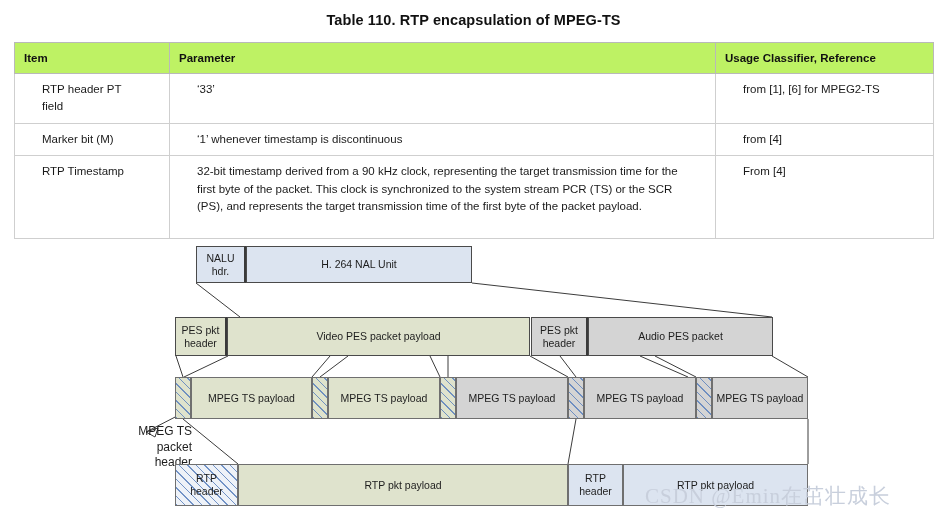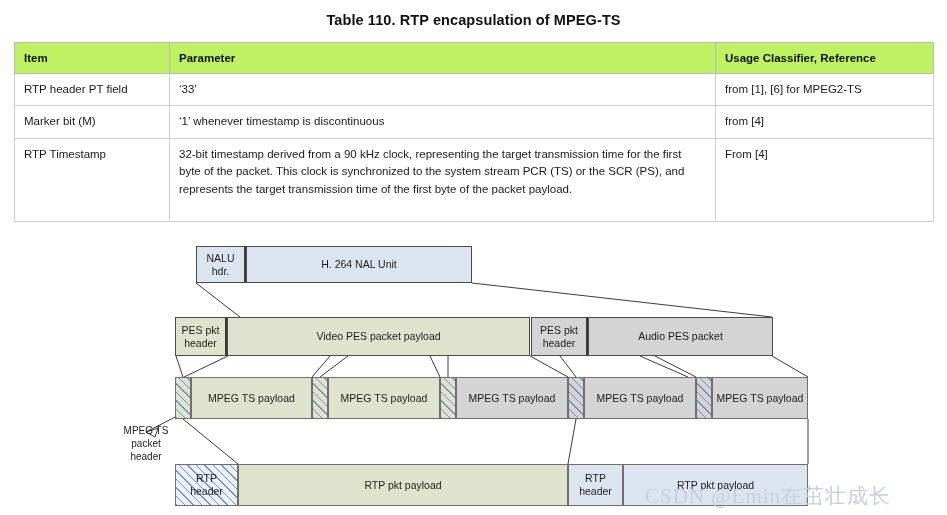--- a/index.html
+++ b/index.html
@@ -36,21 +36,21 @@
     font-size:11.5px;font-weight:bold;
     text-align:left;
     padding:7px 9px;
     border:1px solid #b9b9b9;
     color:#111;
     height:16px;
   }
   table.spec td{
     font-size:11.5px;
     text-align:left;vertical-align:top;
-    padding:7px 9px;
+    padding:7px 27px;
     border:1px solid #cfcfcf;
     line-height:1.52;
     background:#fff;
     color:#1a1a1a;
   }
   td.tall{height:68px;}
 
   
   .diagram{position:absolute;left:0;top:232px;width:947px;height:283px;}
   .box{
@@ -82,21 +82,21 @@
       rgba(92,130,190,.85) 0 1px, rgba(0,0,0,0) 1px 6px);
   }
   .hatch-blue{
     background-color:#eef2f8;
     background-image:repeating-linear-gradient(45deg,
       rgba(92,130,190,.85) 0 1px, rgba(0,0,0,0) 1px 6px);
   }
 
   .leftlabel{
     position:absolute;
-    font-size:10px;text-align:center;line-height:1.3;
+    font-size:12px;text-align:right;line-height:1.3;
     color:#1d1d1d;white-space:pre-line;
   }
 
   svg.lines{position:absolute;left:0;top:0;width:947px;height:283px;
     pointer-events:none;overflow:visible;}
   svg.lines line,svg.lines path{stroke:#3c3c3c;stroke-width:1;fill:none;}
 
   .watermark{
     position:absolute;left:645px;top:482px;
     font-size:21px;color:#c8cfdc;

